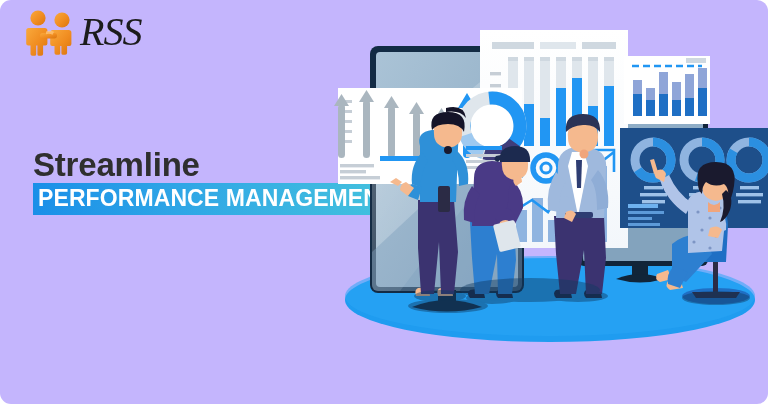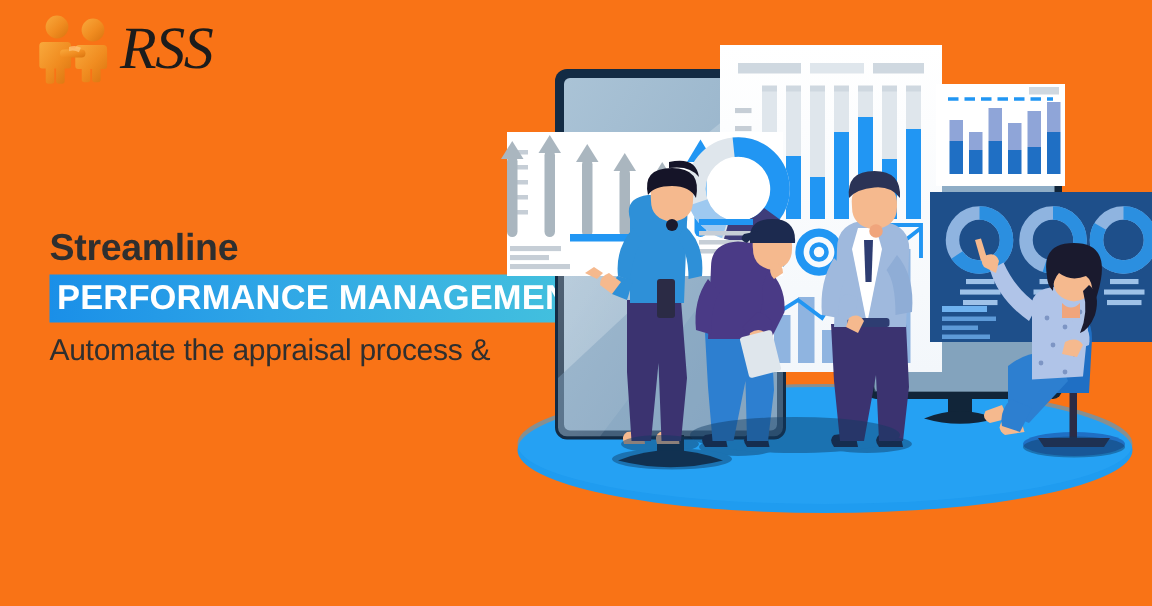--- a/index.html
+++ b/index.html
@@ -6,22 +6,23 @@
   html, body {
     margin: 0;
     padding: 0;
     background: #ffffff;
   }
   #banner {
     position: relative;
     width: 768px;
     height: 404px;
     overflow: hidden;
-    background: #f97316;
+    background: #c4b5fd;
     font-family: "Liberation Sans", sans-serif;
+    border-radius: 11px;
     -webkit-font-smoothing: antialiased;
   }
 
   
   #logo {
     position: absolute;
     left: 24px;
     top: 8px;
     width: 150px;
     height: 64px;
@@ -56,21 +57,21 @@
   }
 
   
   #copy {
     position: absolute;
     left: 33px;
     top: 150px;
     width: 340px;
   }
   #headline-1 {
-    font-size: 25px;
+    font-size: 33px;
     font-weight: 700;
     color: #2f2f2f;
     line-height: 30px;
     letter-spacing: -0.2px;
     margin: 0 0 3px 0;
   }
   #headline-2-wrap {
     display: inline-block;
     background: linear-gradient(90deg, #1a8fe8 0%, #2fa6e6 40%, #45c3dd 100%);
     padding: 3px 6px 4px 5px;
@@ -130,21 +131,20 @@
       </svg>
     </div>
     <div id="logo-rss">RSS</div>
   </div>
 
   <div id="copy">
     <div id="headline-1">Streamline</div>
     <div id="headline-2-wrap">
       <div id="headline-2">PERFORMANCE MANAGEMENT</div>
     </div>
-    <div class="subline">Automate the appraisal process &amp;</div>
   </div>
 
   <div id="art">
     <svg viewBox="0 0 448 404" width="448" height="404" aria-hidden="true">
       <defs>
         <clipPath id="cpMon">
             <rect x="52" y="48" width="150" height="243" rx="6"></rect>
           </clipPath>
         <linearGradient id="screenG" x1="0" y1="0" x2="1" y2="1">
           <stop offset="0%" stop-color="#aac3d6"></stop>

